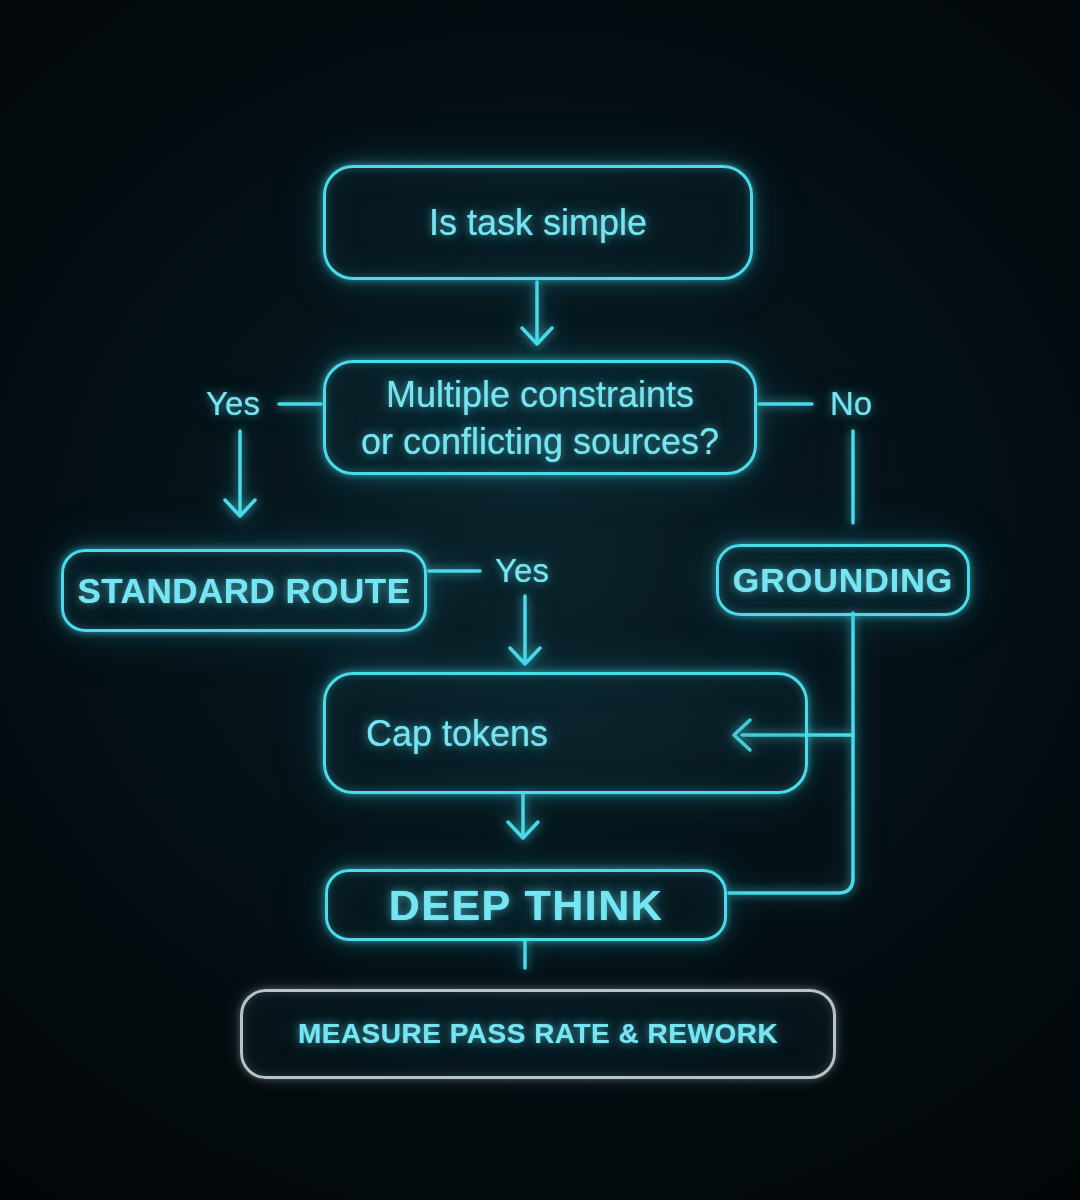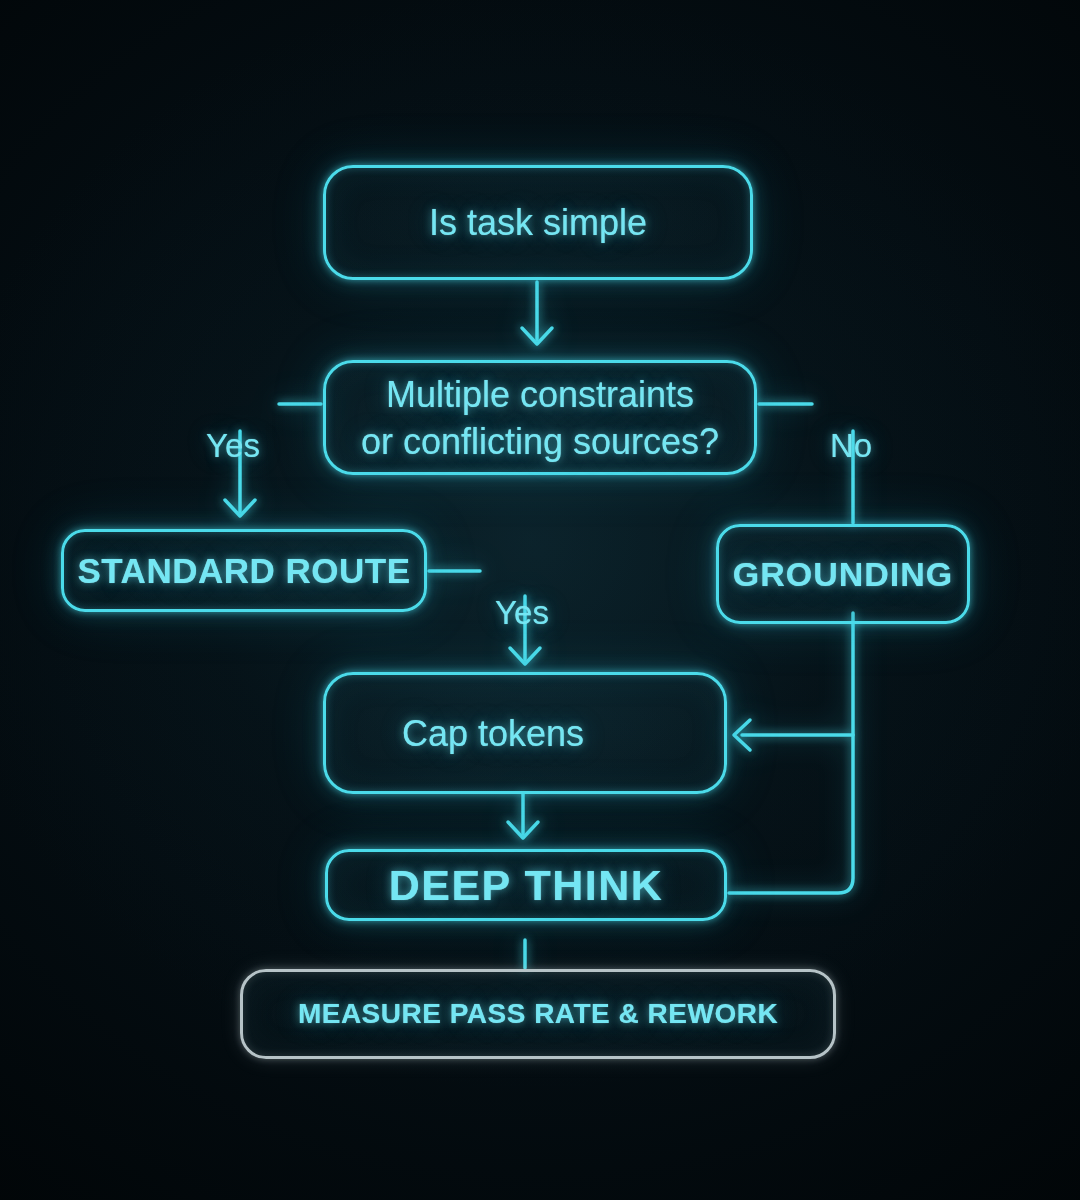--- a/index.html
+++ b/index.html
@@ -68,27 +68,28 @@
 
   .q {
     font-size: 36px;
     line-height: 47px;
     border-radius: 30px;
     font-weight: 400;
   }
   .action {
     font-weight: 700;
     border-radius: 24px;
+    margin-top: 20px;
   }
 
   #node-q1        { left: 323px; top: 165px; width: 430px; height: 115px; }
   #node-q2        { left: 323px; top: 360px; width: 434px; height: 115px; }
   #node-standard  { left: 61px;  top: 529px; width: 366px; height: 83px;  font-size: 35px; letter-spacing: 0.5px; }
-  #node-grounding { left: 716px; top: 524px; width: 254px; height: 100px;  font-size: 34px; letter-spacing: 1px; }
-  #node-cap       { left: 323px; top: 672px; width: 404px; height: 122px; align-items: flex-start; padding-left: 76px; }
+  #node-grounding { left: 716px; top: 524px; width: 254px; height: 72px;  font-size: 34px; letter-spacing: 1px; }
+  #node-cap       { left: 323px; top: 672px; width: 485px; height: 122px; align-items: flex-start; padding-left: 40px; }
   #node-deep      { left: 325px; top: 849px; width: 402px; height: 72px;  font-size: 43px; letter-spacing: 1.5px; }
 
   #node-measure {
     left: 240px; top: 969px; width: 596px; height: 90px;
     font-weight: 700; font-size: 28px; letter-spacing: 0.5px;
     border-radius: 26px;
     border-color: var(--final-border, #b6c3c7);
     box-shadow:
       0 0 7px rgba(195, 210, 215, 0.35),
       0 0 20px rgba(180, 200, 205, 0.16),
@@ -98,21 +99,20 @@
 
   
   .edge-label {
     position: absolute;
     z-index: 2;
     color: var(--neon-text, #74e6f3);
     font-size: 33px;
     font-weight: 400;
     transform: translate(-50%, -50%);
     white-space: nowrap;
-    margin-top: 42px;
   }
   #label-yes-left { left: 233px; top: 404px; }
   #label-no-right { left: 851px; top: 404px; }
   #label-yes-mid  { left: 522px; top: 571px; }
 </style>
 </head>
 <body>
 
 <div class="stage">
 

